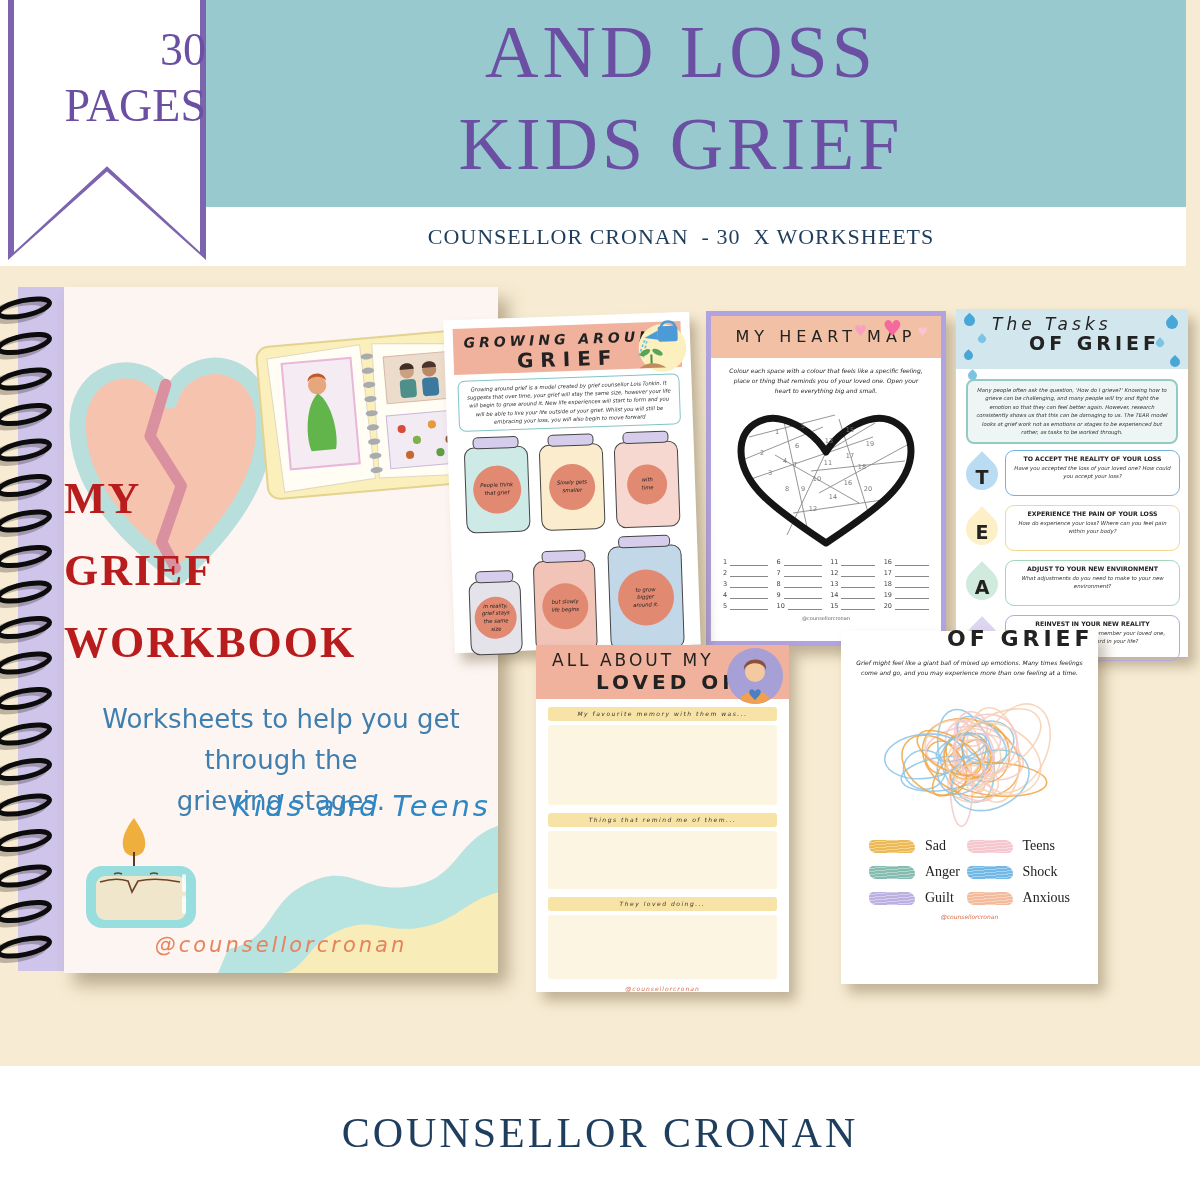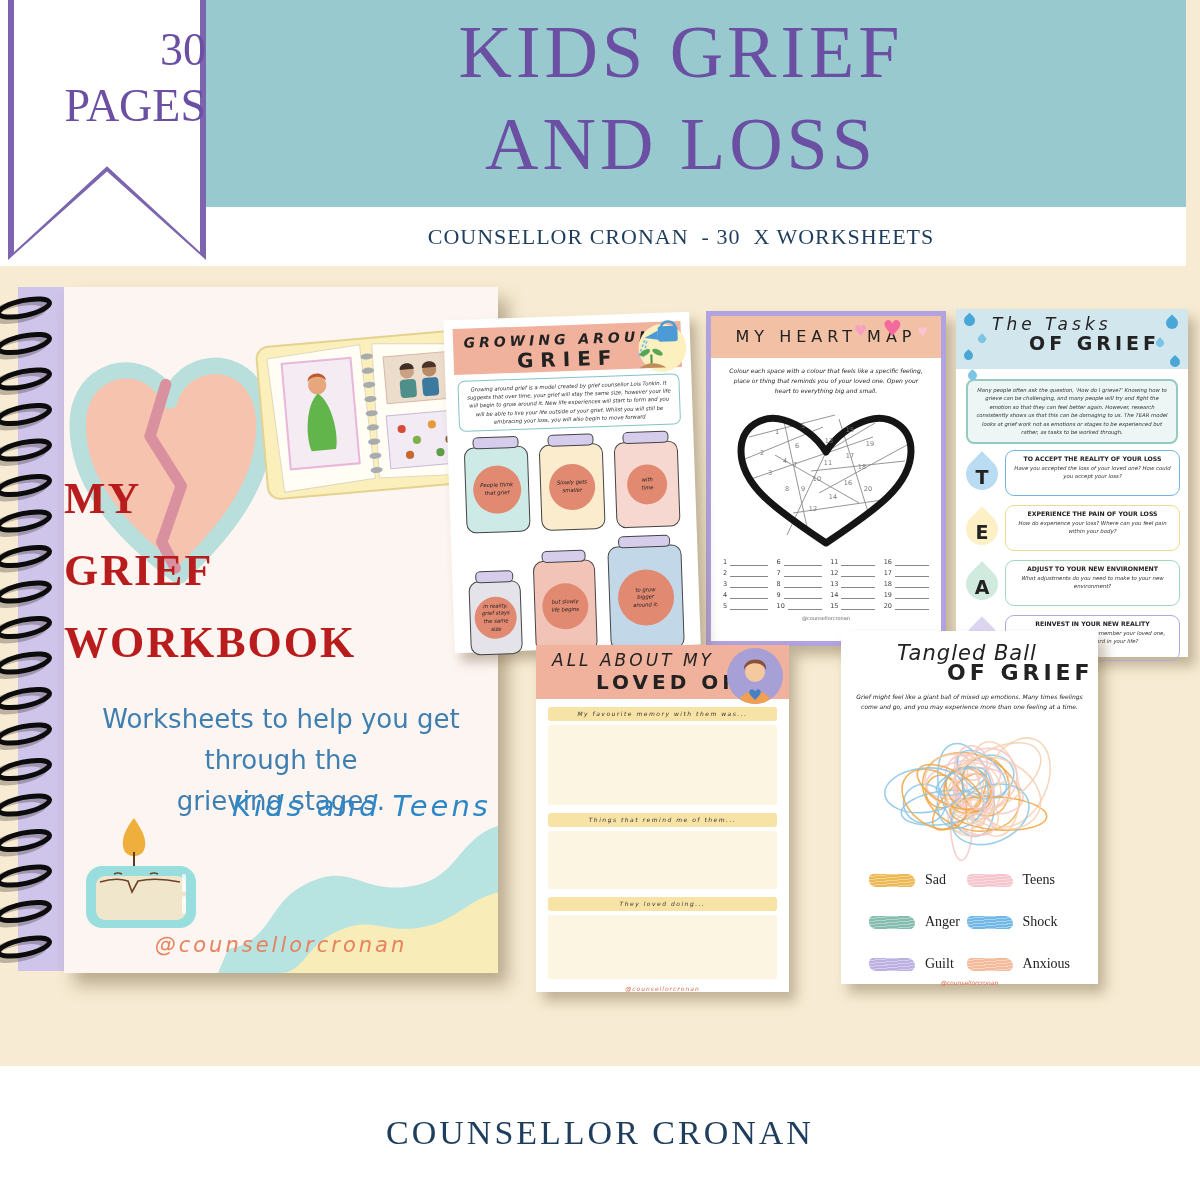--- a/index.html
+++ b/index.html
@@ -91,58 +91,58 @@
                  transform:rotate(45deg);}
   .tk-letter{position:absolute;width:100%;text-align:center;top:14px;font-weight:800;font-size:19px;}
   .tk-box{flex:1;border:1.6px solid;border-radius:9px;padding:4px 6px;min-height:36px;}
   .tk-box-title{font-weight:800;font-size:6.2px;text-align:center;}
   .tk-box-q{font-size:5.4px;font-style:italic;text-align:center;line-height:1.5;color:#333;margin-top:2px;}
   .tk-handle{text-align:center;font-size:4.6px;color:#888;}
 
   
   #sheet-loved{left:536px;top:645px;width:253px;height:347px;z-index:4;}
   .lo-header{background:#f0b29c;height:54px;position:relative;padding-top:5px;box-sizing:border-box;}
-  .lo-t1{font-style:italic;font-size:17px;letter-spacing:3px;padding-left:16px;}
+  .lo-t1{font-size:17px;letter-spacing:3px;padding-left:16px;}
   .lo-t2{font-weight:800;font-size:20px;letter-spacing:4px;padding-left:60px;}
   .lo-avatar{position:absolute;right:6px;top:3px;width:56px;height:56px;border-radius:50%;
              background:#a7a0d6;overflow:hidden;}
   .lo-label{margin:8px 12px 0;background:#f8e3a6;border-radius:3px;height:14px;line-height:14px;
             text-align:center;font-size:6px;font-style:italic;letter-spacing:1.5px;color:#333;}
   .lo-box{margin:4px 12px 0;background:#fcf5e1;border-radius:3px;}
   .lo-handle{text-align:center;font-size:6px;color:#d96a4a;font-style:italic;margin-top:6px;letter-spacing:1px;}
 
   
   #sheet-tangled{left:841px;top:631px;width:257px;height:353px;z-index:5;}
   .tb-t1{font-style:italic;font-size:21px;letter-spacing:1px;padding:10px 0 0 56px;}
   .tb-t2{font-weight:800;font-size:22px;letter-spacing:4px;padding-left:106px;margin-top:-5px;}
   .tb-desc{margin-top:7px;text-align:center;font-size:6px;font-style:italic;line-height:1.7;
            color:#222;padding:0 14px;}
   #tangle{display:block;margin:2px auto 0;width:200px;height:156px;}
-  .tb-legend{display:grid;grid-template-columns:1fr 1fr;row-gap:26px;padding:2px 28px 0;}
+  .tb-legend{display:grid;grid-template-columns:1fr 1fr;row-gap:10px;padding:2px 28px 0;}
   .tb-item{display:flex;align-items:center;gap:10px;}
   .tb-swatch{width:46px;height:13px;border-radius:6px 10px 7px 9px;
              background-image:repeating-linear-gradient(175deg,rgba(255,255,255,0) 0 2px,rgba(255,255,255,.38) 2px 3px);}
   .tb-label{font-family:"Liberation Serif",serif;font-size:14px;color:#222;}
   .tb-handle{text-align:center;font-size:6px;color:#d96a4a;font-style:italic;margin-top:7px;}
 
   
   .footer{position:absolute;left:0;top:1066px;width:1200px;height:134px;background:#ffffff;
           display:flex;align-items:center;justify-content:center;}
-  .footer-text{font-family:"Liberation Serif",serif;font-size:34px;color:#1f3d5c;letter-spacing:3px;text-align:center;}
+  .footer-text{font-family:"Liberation Serif",serif;font-size:42px;color:#1f3d5c;letter-spacing:3px;text-align:center;}
 </style>
 </head>
 <body>
 
 <div class="page">
 
   <div class="header-band"></div>
   <div class="teal-banner">
     <div class="banner-title">
+      <div>AND LOSS</div>
       <div>KIDS GRIEF</div>
-      <div>AND LOSS</div>
     </div>
   </div>
   <div class="subtitle">COUNSELLOR CRONAN  - 30  X WORKSHEETS</div>
 
   <div class="ribbon">
     <div class="ribbon-outer"></div>
     <div class="ribbon-inner"></div>
     <div class="ribbon-text">
       <div>30</div>
       <div>PAGES</div>
@@ -544,21 +544,20 @@
     <div class="lo-label">My favourite memory with them was...</div>
     <div class="lo-box" style="height:80px;"></div>
     <div class="lo-label">Things that remind me of them...</div>
     <div class="lo-box" style="height:58px;"></div>
     <div class="lo-label">They loved doing...</div>
     <div class="lo-box" style="height:64px;"></div>
     <div class="lo-handle">@counsellorcronan</div>
   </div>
 
   <div class="sheet" id="sheet-tangled">
-    <div class="tb-t1">Tangled Ball</div>
     <div class="tb-t2">OF GRIEF</div>
     <div class="tb-desc">Grief might feel like a giant ball of mixed up emotions. Many times feelings come and go, and you may experience more than one feeling at a time.</div>
     <svg id="tangle" viewBox="0 0 190 160">
         <ellipse cx="65.89196764598412" cy="79.44139431140609" rx="16.849948559670782" ry="16.3193158436214" transform="rotate(80 65.89196764598412 79.44139431140609)" fill="none" stroke="#f0a43e" stroke-width="1.6" opacity="0.85"></ellipse>
         <ellipse cx="90.9182556597014" cy="77.86601036412719" rx="48.91257716049383" ry="26.68261316872428" transform="rotate(74 90.9182556597014 77.86601036412719)" fill="none" stroke="#8ac4e8" stroke-width="1.6" opacity="0.85"></ellipse>
         <ellipse cx="86.27970326182687" cy="110.53618192634363" rx="39.61255144032921" ry="11.297453703703702" transform="rotate(90 86.27970326182687 110.53618192634363)" fill="none" stroke="#f5c6c8" stroke-width="1.6" opacity="0.85"></ellipse>
         <ellipse cx="98.27281212329282" cy="106.52662876813531" rx="18.63505658436214" ry="25.811985596707817" transform="rotate(88 98.27281212329282 106.52662876813531)" fill="none" stroke="#f6d0b0" stroke-width="1.6" opacity="0.85"></ellipse>
         <ellipse cx="96.16464191989391" cy="79.9096193791711" rx="51.44305555555555" ry="38.096579218106996" transform="rotate(22 96.16464191989391 79.9096193791711)" fill="none" stroke="#f0a43e" stroke-width="1.6" opacity="0.85"></ellipse>
         <ellipse cx="48.32539263331212" cy="91.99343719591839" rx="19.94395576131687" ry="21.577160493827158" transform="rotate(99 48.32539263331212 91.99343719591839)" fill="none" stroke="#8ac4e8" stroke-width="1.6" opacity="0.85"></ellipse>
         <ellipse cx="88.11427524310177" cy="67.44037313571823" rx="19.156275720164608" ry="38.56854423868313" transform="rotate(80 88.11427524310177 67.44037313571823)" fill="none" stroke="#f5c6c8" stroke-width="1.6" opacity="0.85"></ellipse>

